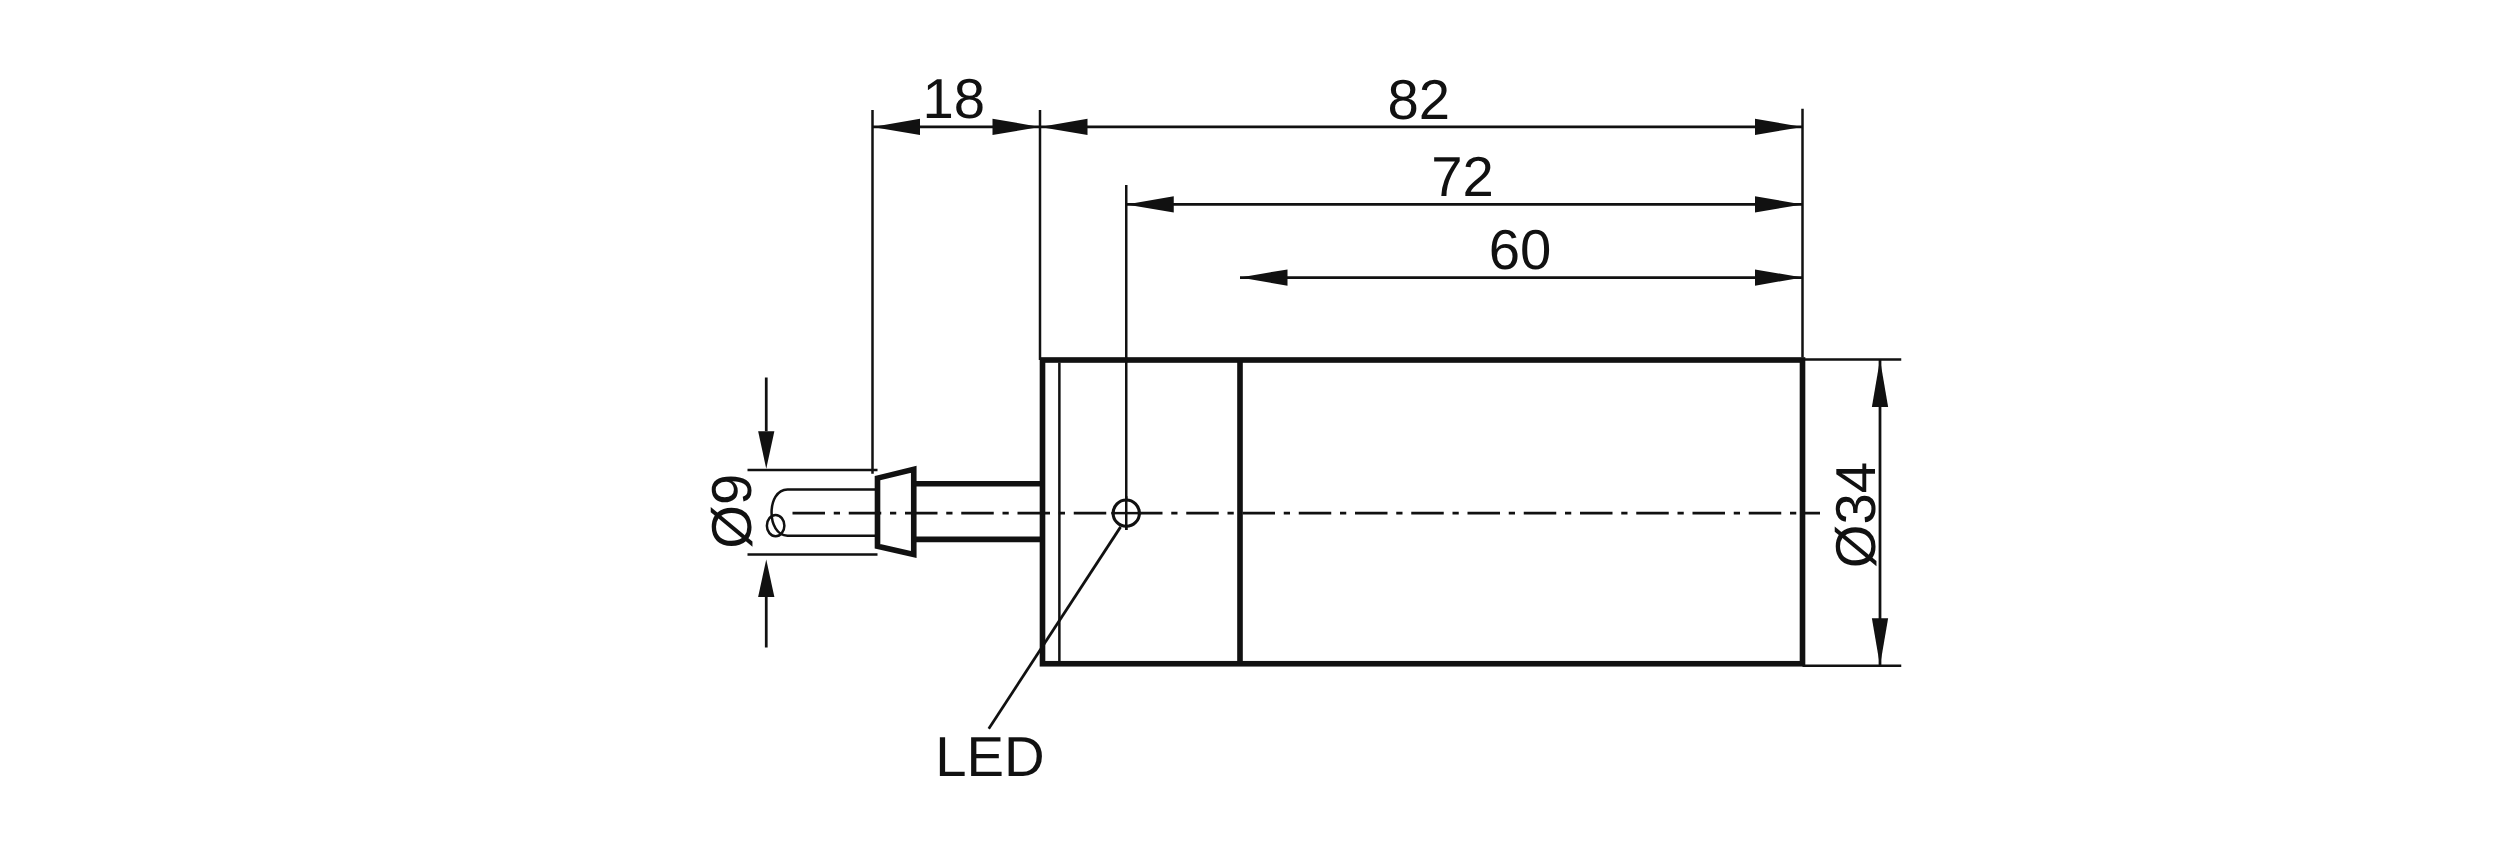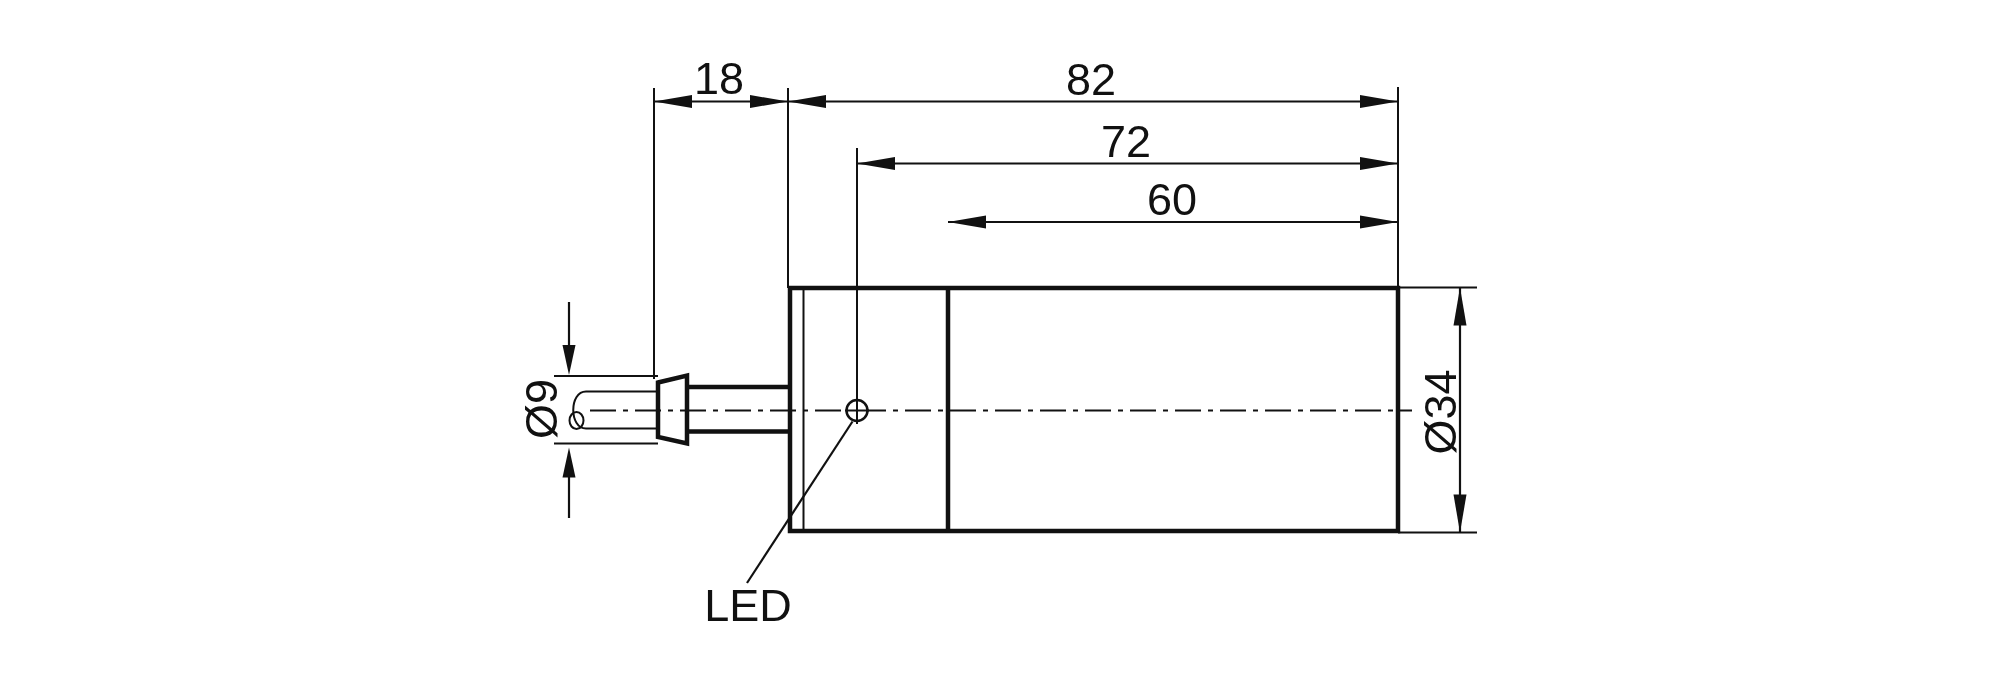--- a/index.html
+++ b/index.html
@@ -6,20 +6,21 @@
     margin: 0;
     padding: 0;
     background: #ffffff;
   }
   .stage {
     position: relative;
     width: 1604px;
     height: 679px;
     background: #ffffff;
     overflow: hidden;
+    padding-left: 44px;
   }
   svg { display: block; }
   .thick  { stroke: #111111; stroke-width: 4.5; fill: none; stroke-linecap: butt; }
   .thickf { stroke: #111111; stroke-width: 4.5; fill: #ffffff; }
   .thin   { stroke: #111111; stroke-width: 2;   fill: none; }
   .dim    { stroke: #111111; stroke-width: 2.2; fill: none; }
   .cline  { stroke: #111111; stroke-width: 2.2; fill: none; stroke-dasharray: 26 7 5 7; }
   .ah     { fill: #111111; stroke: none; }
   .lbl {
     font-family: "Liberation Sans", "DejaVu Sans", sans-serif;

